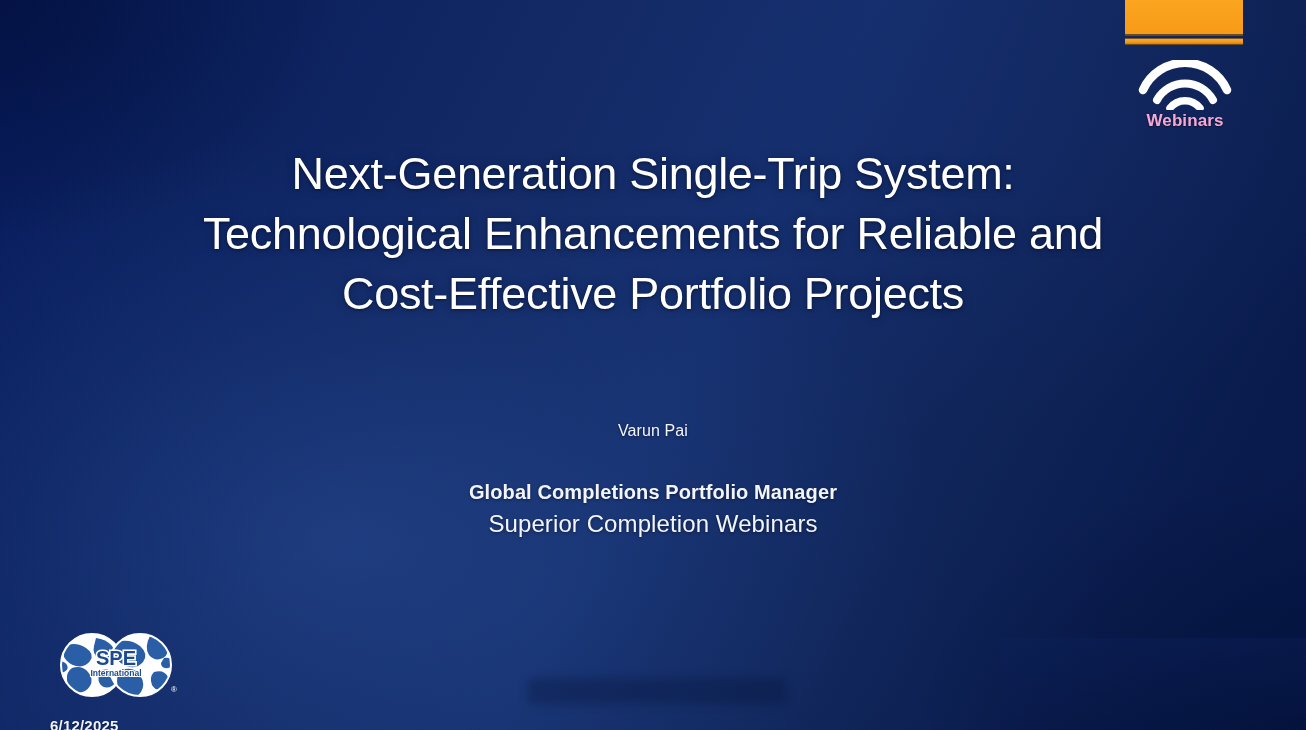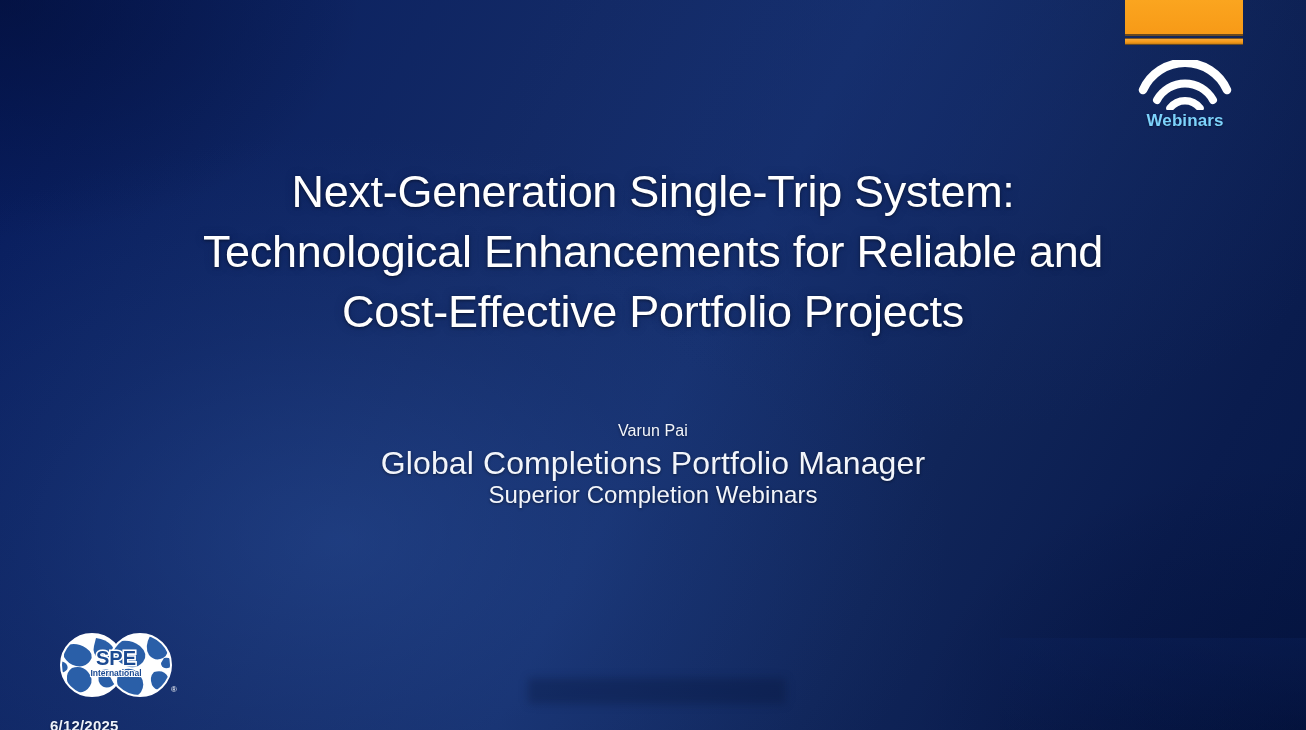--- a/index.html
+++ b/index.html
@@ -97,29 +97,29 @@
     margin-top:15px;
     display:flex;
     flex-direction:column;
     align-items:center;
   }
   .wifi-icon { display:block; }
   .brand-label {
     margin-top:1px;
     font-size:17px;
     font-weight:bold;
-    color:#7dd3fc;
+    color:#f9a8d4;
     letter-spacing:0.1px;
     text-shadow:0 1px 2px rgba(0,0,0,0.45);
   }
 
   
   .title {
     position:absolute;
-    left:0; top:162px; width:1306px;
+    left:0; top:144px; width:1306px;
     text-align:center;
     color:#ffffff;
     font-size:45px;
     font-weight:400;
     line-height:60px;
     letter-spacing:-0.3px;
     text-shadow:0 1px 3px rgba(0,0,0,0.50), 0 0 10px rgba(10,26,70,0.40);
     padding:0 90px;
   }
   .title-line { display:block; white-space:nowrap; }
@@ -132,22 +132,23 @@
     color:#f2f5fb;
     text-shadow:0 1px 3px rgba(0,0,0,0.45);
   }
   .presenter-name {
     font-size:16px;
     font-weight:400;
     line-height:34px;
     letter-spacing:0.1px;
   }
   .presenter-role {
-    font-size:32px;
-    font-weight:400;
+    margin-top:29px;
+    font-size:20px;
+    font-weight:700;
     line-height:31px;
     letter-spacing:0.1px;
   }
   .presenter-org {
     font-size:24px;
     font-weight:400;
     line-height:31px;
     letter-spacing:0.1px;
   }
   .presenter-date {

